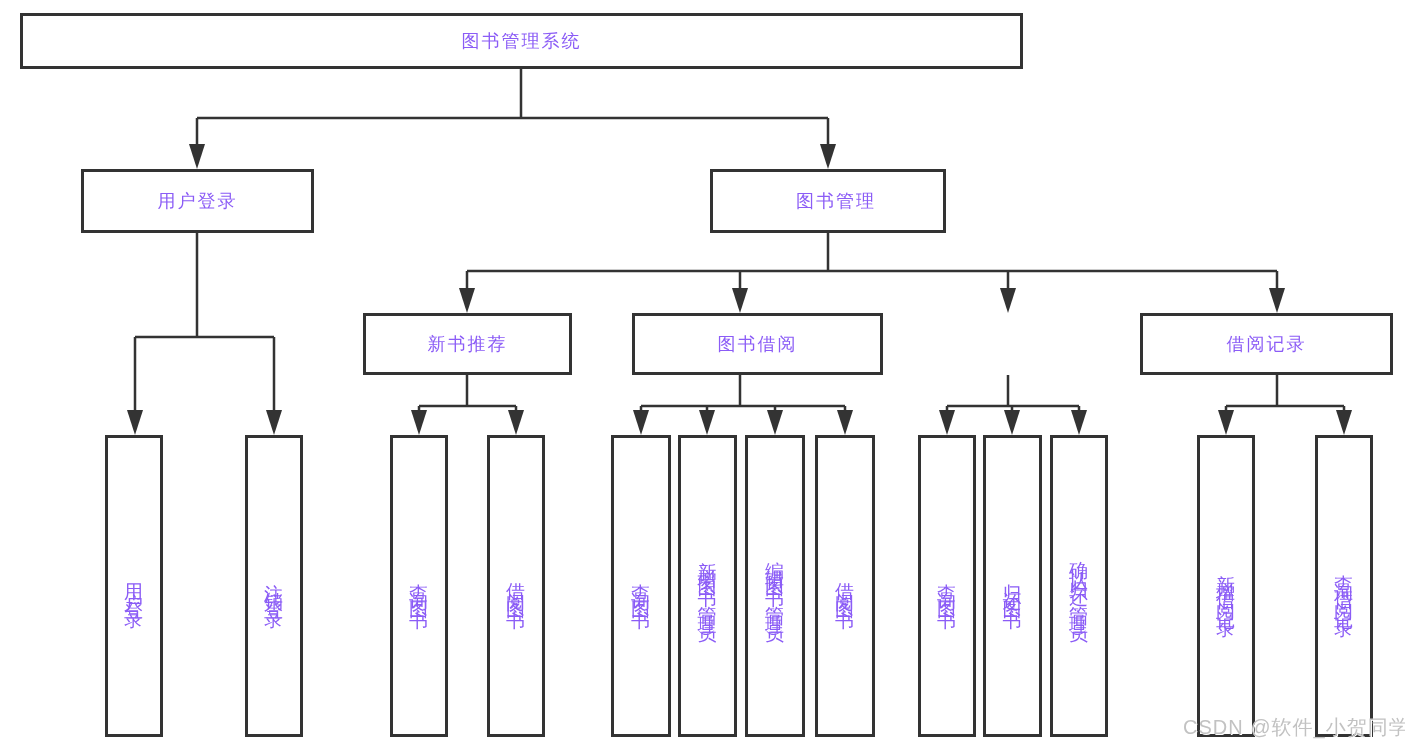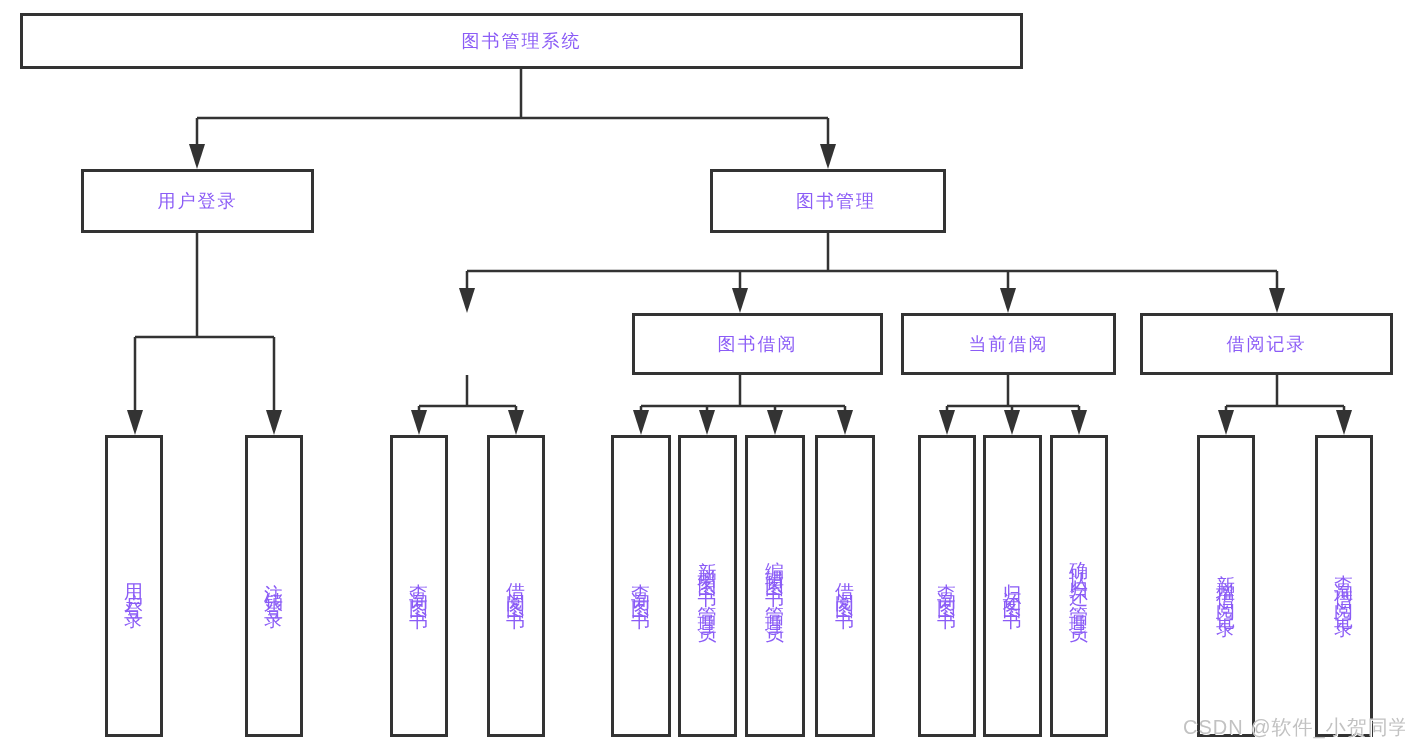--- a/index.html
+++ b/index.html
@@ -118,25 +118,25 @@
     <span>图书管理系统</span>
   </div>
 
   <div class="box h" style="left:81px; top:169px; width:233px; height:64px;">
     <span>用户登录</span>
   </div>
   <div class="box h" style="left:710px; top:169px; width:236px; height:64px;padding-left:16px;">
     <span>图书管理</span>
   </div>
 
+  <div class="box h" style="left:363px; top:313px; width:209px; height:62px;">
+    <span>新书推荐</span>
+  </div>
   <div class="box h" style="left:632px; top:313px; width:251px; height:62px;">
     <span>图书借阅</span>
-  </div>
-  <div class="box h" style="left:901px; top:313px; width:215px; height:62px;">
-    <span>当前借阅</span>
   </div>
   <div class="box h" style="left:1140px; top:313px; width:253px; height:62px;">
     <span>借阅记录</span>
   </div>
 
   <div class="box v" style="left:105px; top:435px; width:58px; height:302px;">
     <span>用户登录</span>
   </div>
   <div class="box v" style="left:245px; top:435px; width:58px; height:302px;">
     <span>注销登录</span>

